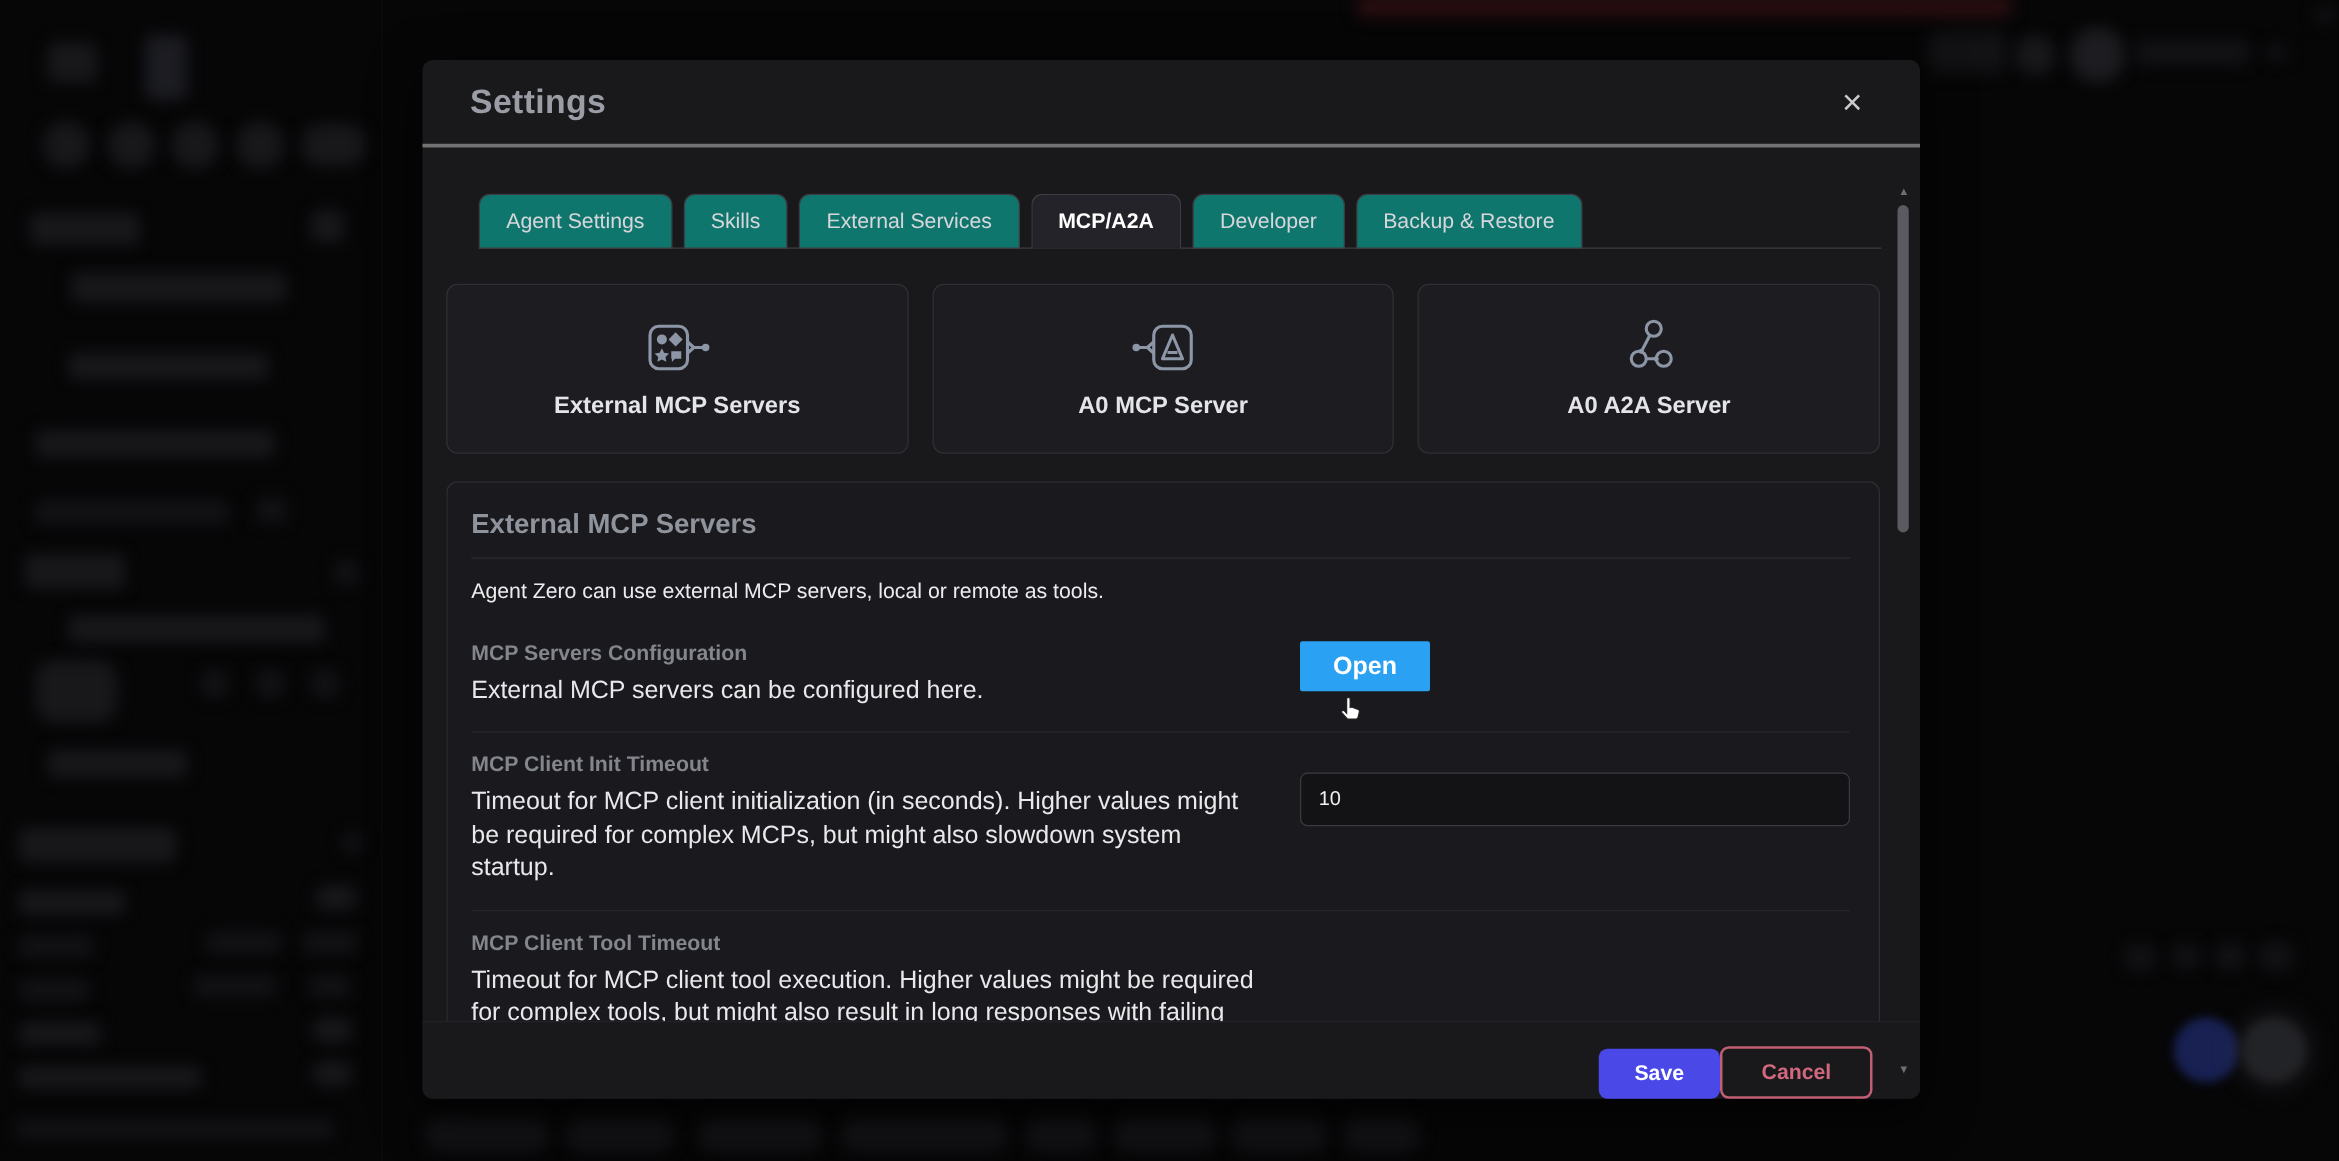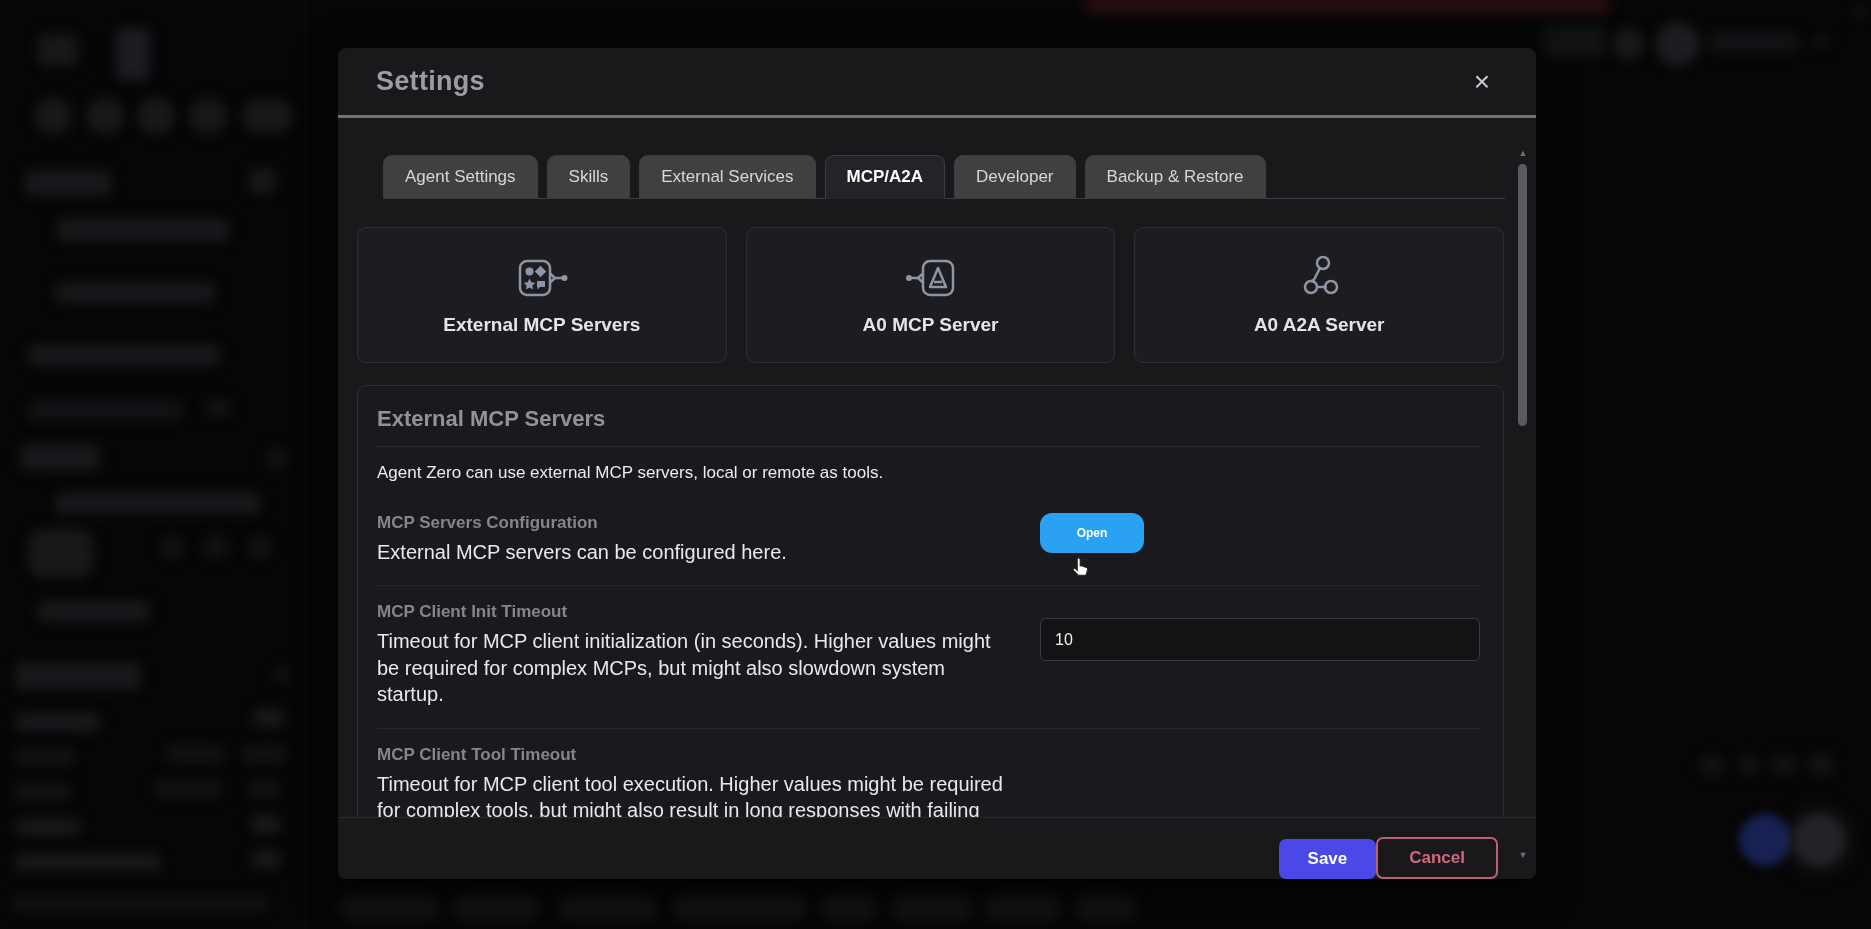--- a/index.html
+++ b/index.html
@@ -34,21 +34,21 @@
     cursor:pointer; padding:2px 6px;
   }
   
   .tabbar {
     position:absolute; left:45px; top:100px; width:1122px;
     display:flex; gap:9px; align-items:flex-end;
     border-bottom:1px solid #3c3c42; height:51px;
   }
   .tab {
     position:relative; bottom:-1px;
-    background:#404040; border:1px solid #3c3c42; border-bottom:1px solid #3c3c42;
+    background:#0f766e; border:1px solid #3c3c42; border-bottom:1px solid #3c3c42;
     border-radius:9px 9px 0 0; color:#d7d7db; font-size:17px;
     padding:11px 21px; cursor:pointer; font-family:inherit; white-space:nowrap;
   }
   .tab.active {
     background:#232329; border-bottom-color:#232329; color:#fff; font-weight:bold;
   }
   
   .cards { position:absolute; left:19px; top:179px; width:1147px; display:flex; gap:19px; }
   .card {
     flex:1; height:136px; background:#1d1d21; border:1px solid #2e2e34; border-radius:9px;
@@ -68,22 +68,22 @@
   .panel-desc { font-size:17px; color:#ececee; padding:16px 0 14px 0; }
   .field-row {
     display:grid; grid-template-columns:1fr 440px; column-gap:25px;
     padding:16px 0 20px 0; border-top:1px solid #26262b; align-items:start;
   }
   .field-row.first { border-top:none; }
   .field-label { font-size:17px; font-weight:bold; color:#84868d; margin-bottom:6px; }
   .field-desc { font-size:20px; color:#e9e9eb; line-height:1.32; max-width:660px; }
   .field-control { position:relative; }
   .open-btn {
-    width:104px; height:40px; background:#2aa1f2; border:none; border-radius:12px;
-    color:#fff; font-size:12px; font-weight:bold; cursor:pointer; font-family:inherit;
+    width:104px; height:40px; background:#2aa1f2; border:none; border-radius:2px;
+    color:#fff; font-size:20px; font-weight:bold; cursor:pointer; font-family:inherit;
     display:block;
   }
   .text-input {
     width:440px; height:43px; background:#131316; border:1px solid #3a3a40; border-radius:6px;
     color:#f0f0f2; font-size:16px; padding:0 14px; font-family:inherit; margin-top:16px;
   }
   .cursor-pointer { position:absolute; left:30px; top:42px; width:22px; height:24px; }
   
   .modal-footer {
     position:absolute; left:0; bottom:0; width:100%; height:62px;

